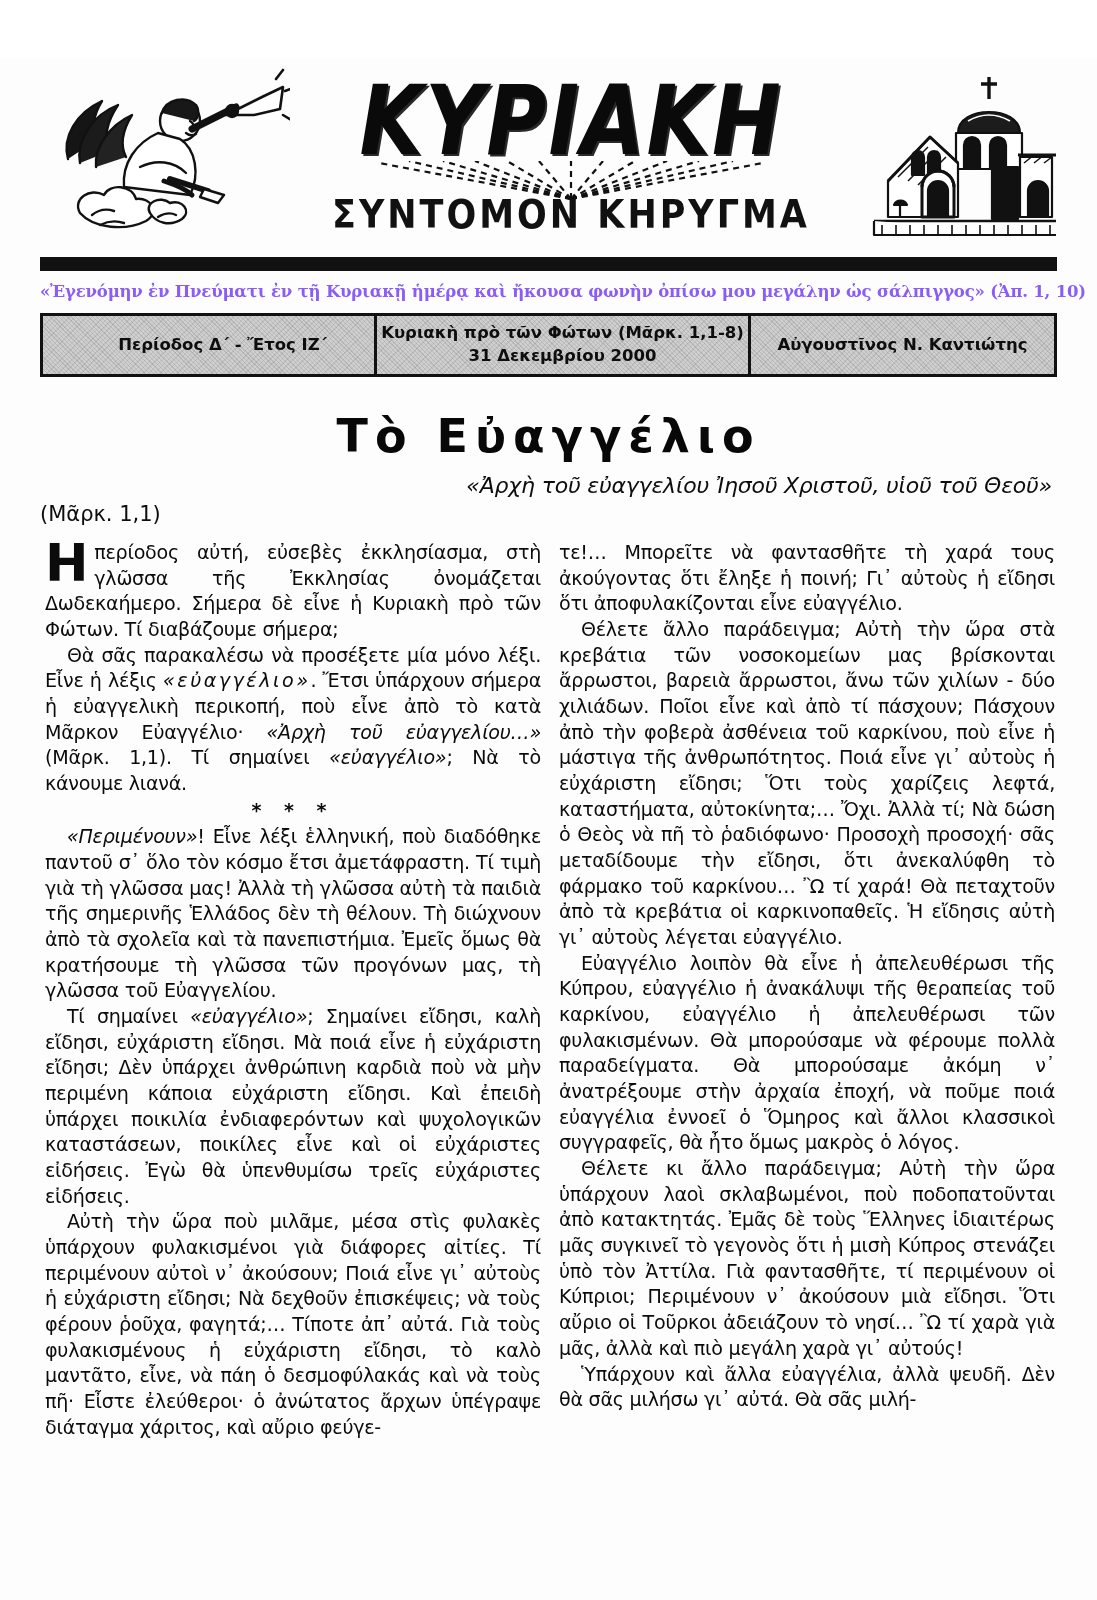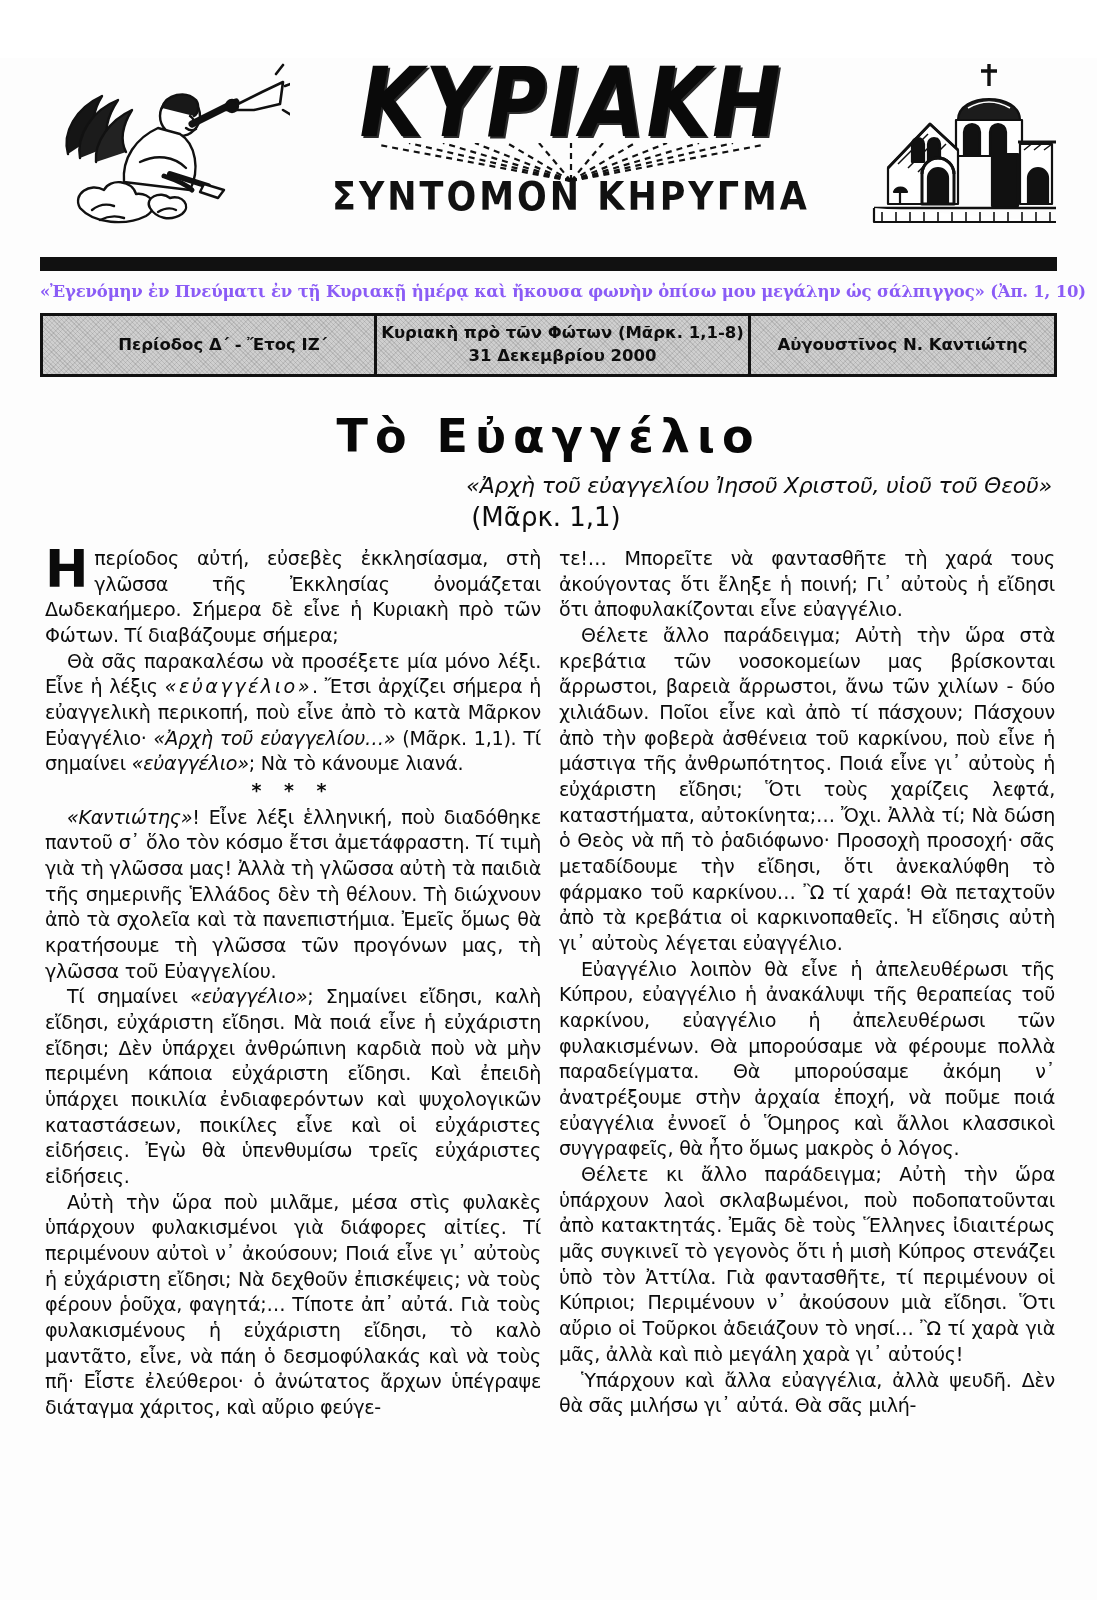--- a/index.html
+++ b/index.html
@@ -23,20 +23,21 @@
     box-sizing: border-box;
     background: #fdfdfd;
   }
 
   
   .masthead {
     position: relative;
     height: 195px;
     margin: 58px 40px 0 40px;
     display: flex;
+    align-items: center;
     justify-content: space-between;
   }
   .angel-wrap {
     width: 250px;
     height: 185px;
     flex: 0 0 250px;
     position: relative;
   }
   .church-wrap {
     width: 205px;
@@ -140,23 +141,23 @@
   .article-verse {
     text-align: right;
     font-family: "DejaVu Sans", sans-serif;
     font-style: italic;
     font-size: 22px;
     margin: 10px 45px 0 40px;
     color: #0d0d0d;
     letter-spacing: -0.2px;
   }
   .article-ref {
-    text-align: center;
-    font-family: "DejaVu Sans", sans-serif;
-    font-size: 26px;
+    text-align: left;
+    font-family: "DejaVu Sans", sans-serif;
+    font-size: 21px;
     margin: 4px 45px 0 40px;
     color: #0d0d0d;
   }
 
   
   .columns {
     margin: 14px 42px 0 45px;
     display: flex;
     gap: 18px;
     height: 1046px;
@@ -317,23 +318,23 @@
   </div>
 
   <div class="article-title">Τὸ Εὐαγγέλιο</div>
   <div class="article-verse">«Ἀρχὴ τοῦ εὐαγγελίου Ἰησοῦ Χριστοῦ, υἱοῦ τοῦ Θεοῦ»</div>
   <div class="article-ref">(Μᾶρκ. 1,1)</div>
 
   <div class="columns">
 
     <div class="col">
       <p class="noindent"><span class="drop">Η</span><span>περίοδος αὐτή, εὐσεβὲς ἐκκλησίασμα, στὴ γλῶσσα τῆς Ἐκκλησίας ὀνομάζεται Δωδεκαήμερο. Σήμερα δὲ εἶνε ἡ Κυριακὴ πρὸ τῶν Φώτων. Τί διαβάζουμε σήμερα;</span></p>
-      <p><span>Θὰ σᾶς παρακαλέσω νὰ προσέξετε μία μόνο λέξι. Εἶνε ἡ λέξις </span><span class="sp">«εὐαγγέλιο»</span><span>. Ἔτσι ἀρχίζει σήμερα ἡ εὐαγγελικὴ περικοπή, ποὺ εἶνε ἀπὸ τὸ κατὰ Μᾶρκον Εὐαγγέλιο· </span><span class="it">«Ἀρχὴ τοῦ εὐαγγελίου…»</span><span> (Μᾶρκ. 1,1). Τί σημαίνει </span><span class="it">«εὐαγγέλιο»</span><span>; Νὰ τὸ κάνουμε λιανά.</span></p>
+      <p><span>Θὰ σᾶς παρακαλέσω νὰ προσέξετε μία μόνο λέξι. Εἶνε ἡ λέξις </span><span class="sp">«εὐαγγέλιο»</span><span>. Ἔτσι ὑπάρχουν σήμερα ἡ εὐαγγελικὴ περικοπή, ποὺ εἶνε ἀπὸ τὸ κατὰ Μᾶρκον Εὐαγγέλιο· </span><span class="it">«Ἀρχὴ τοῦ εὐαγγελίου…»</span><span> (Μᾶρκ. 1,1). Τί σημαίνει </span><span class="it">«εὐαγγέλιο»</span><span>; Νὰ τὸ κάνουμε λιανά.</span></p>
       <div class="stars">* * *</div>
-      <p><span class="it">«Καντιώτης»</span><span>! Εἶνε λέξι ἑλληνική, ποὺ διαδόθηκε παντοῦ σ᾽ ὅλο τὸν κόσμο ἔτσι ἀμετάφραστη. Τί τιμὴ γιὰ τὴ γλῶσσα μας! Ἀλλὰ τὴ γλῶσσα αὐτὴ τὰ παιδιὰ τῆς σημερινῆς Ἑλλάδος δὲν τὴ θέλουν. Τὴ διώχνουν ἀπὸ τὰ σχολεῖα καὶ τὰ πανεπιστήμια. Ἐμεῖς ὅμως θὰ κρατήσουμε τὴ γλῶσσα τῶν προγόνων μας, τὴ γλῶσσα τοῦ Εὐαγγελίου.</span></p>
+      <p><span class="it">«Περιμένουν»</span><span>! Εἶνε λέξι ἑλληνική, ποὺ διαδόθηκε παντοῦ σ᾽ ὅλο τὸν κόσμο ἔτσι ἀμετάφραστη. Τί τιμὴ γιὰ τὴ γλῶσσα μας! Ἀλλὰ τὴ γλῶσσα αὐτὴ τὰ παιδιὰ τῆς σημερινῆς Ἑλλάδος δὲν τὴ θέλουν. Τὴ διώχνουν ἀπὸ τὰ σχολεῖα καὶ τὰ πανεπιστήμια. Ἐμεῖς ὅμως θὰ κρατήσουμε τὴ γλῶσσα τῶν προγόνων μας, τὴ γλῶσσα τοῦ Εὐαγγελίου.</span></p>
       <p><span>Τί σημαίνει </span><span class="it">«εὐαγγέλιο»</span><span>; Σημαίνει εἴδησι, καλὴ εἴδησι, εὐχάριστη εἴδησι. Μὰ ποιά εἶνε ἡ εὐχάριστη εἴδησι; Δὲν ὑπάρχει ἀνθρώπινη καρδιὰ ποὺ νὰ μὴν περιμένη κάποια εὐχάριστη εἴδησι. Καὶ ἐπειδὴ ὑπάρχει ποικιλία ἐνδιαφερόντων καὶ ψυχολογικῶν καταστάσεων, ποικίλες εἶνε καὶ οἱ εὐχάριστες εἰδήσεις. Ἐγὼ θὰ ὑπενθυμίσω τρεῖς εὐχάριστες εἰδήσεις.</span></p>
       <p>Αὐτὴ τὴν ὥρα ποὺ μιλᾶμε, μέσα στὶς φυλακὲς ὑπάρχουν φυλακισμένοι γιὰ διάφορες αἰτίες. Τί περιμένουν αὐτοὶ ν᾽ ἀκούσουν; Ποιά εἶνε γι᾽ αὐτοὺς ἡ εὐχάριστη εἴδησι; Νὰ δεχθοῦν ἐπισκέψεις; νὰ τοὺς φέρουν ῥοῦχα, φαγητά;… Τίποτε ἀπ᾽ αὐτά. Γιὰ τοὺς φυλακισμένους ἡ εὐχάριστη εἴδησι, τὸ καλὸ μαντᾶτο, εἶνε, νὰ πάη ὁ δεσμοφύλακάς καὶ νὰ τοὺς πῆ· Εἶστε ἐλεύθεροι· ὁ ἀνώτατος ἄρχων ὑπέγραψε διάταγμα χάριτος, καὶ αὔριο φεύγε-</p>
     </div>
 
     <div class="col">
       <p class="noindent">τε!… Μπορεῖτε νὰ φαντασθῆτε τὴ χαρά τους ἀκούγοντας ὅτι ἔληξε ἡ ποινή; Γι᾽ αὐτοὺς ἡ εἴδησι ὅτι ἀποφυλακίζονται εἶνε εὐαγγέλιο.</p>
       <p>Θέλετε ἄλλο παράδειγμα; Αὐτὴ τὴν ὥρα στὰ κρεβάτια τῶν νοσοκομείων μας βρίσκονται ἄρρωστοι, βαρειὰ ἄρρωστοι, ἄνω τῶν χιλίων - δύο χιλιάδων. Ποῖοι εἶνε καὶ ἀπὸ τί πάσχουν; Πάσχουν ἀπὸ τὴν φοβερὰ ἀσθένεια τοῦ καρκίνου, ποὺ εἶνε ἡ μάστιγα τῆς ἀνθρωπότητος. Ποιά εἶνε γι᾽ αὐτοὺς ἡ εὐχάριστη εἴδησι; Ὅτι τοὺς χαρίζεις λεφτά, καταστήματα, αὐτοκίνητα;… Ὄχι. Ἀλλὰ τί; Νὰ δώση ὁ Θεὸς νὰ πῆ τὸ ῥαδιόφωνο· Προσοχὴ προσοχή· σᾶς μεταδίδουμε τὴν εἴδησι, ὅτι ἀνεκαλύφθη τὸ φάρμακο τοῦ καρκίνου… Ὢ τί χαρά! Θὰ πεταχτοῦν ἀπὸ τὰ κρεβάτια οἱ καρκινοπαθεῖς. Ἡ εἴδησις αὐτὴ γι᾽ αὐτοὺς λέγεται εὐαγγέλιο.</p>
       <p>Εὐαγγέλιο λοιπὸν θὰ εἶνε ἡ ἀπελευθέρωσι τῆς Κύπρου, εὐαγγέλιο ἡ ἀνακάλυψι τῆς θεραπείας τοῦ καρκίνου, εὐαγγέλιο ἡ ἀπελευθέρωσι τῶν φυλακισμένων. Θὰ μπορούσαμε νὰ φέρουμε πολλὰ παραδείγματα. Θὰ μπορούσαμε ἀκόμη ν᾽ ἀνατρέξουμε στὴν ἀρχαία ἐποχή, νὰ ποῦμε ποιά εὐαγγέλια ἐννοεῖ ὁ Ὅμηρος καὶ ἄλλοι κλασσικοὶ συγγραφεῖς, θὰ ἦτο ὅμως μακρὸς ὁ λόγος.</p>
       <p>Θέλετε κι ἄλλο παράδειγμα; Αὐτὴ τὴν ὥρα ὑπάρχουν λαοὶ σκλαβωμένοι, ποὺ ποδοπατοῦνται ἀπὸ κατακτητάς. Ἐμᾶς δὲ τοὺς Ἕλληνες ἰδιαιτέρως μᾶς συγκινεῖ τὸ γεγονὸς ὅτι ἡ μισὴ Κύπρος στενάζει ὑπὸ τὸν Ἀττίλα. Γιὰ φαντασθῆτε, τί περιμένουν οἱ Κύπριοι; Περιμένουν ν᾽ ἀκούσουν μιὰ εἴδησι. Ὅτι αὔριο οἱ Τοῦρκοι ἀδειάζουν τὸ νησί… Ὢ τί χαρὰ γιὰ μᾶς, ἀλλὰ καὶ πιὸ μεγάλη χαρὰ γι᾽ αὐτούς!</p>
       <p>Ὑπάρχουν καὶ ἄλλα εὐαγγέλια, ἀλλὰ ψευδῆ. Δὲν θὰ σᾶς μιλήσω γι᾽ αὐτά. Θὰ σᾶς μιλή-</p>

